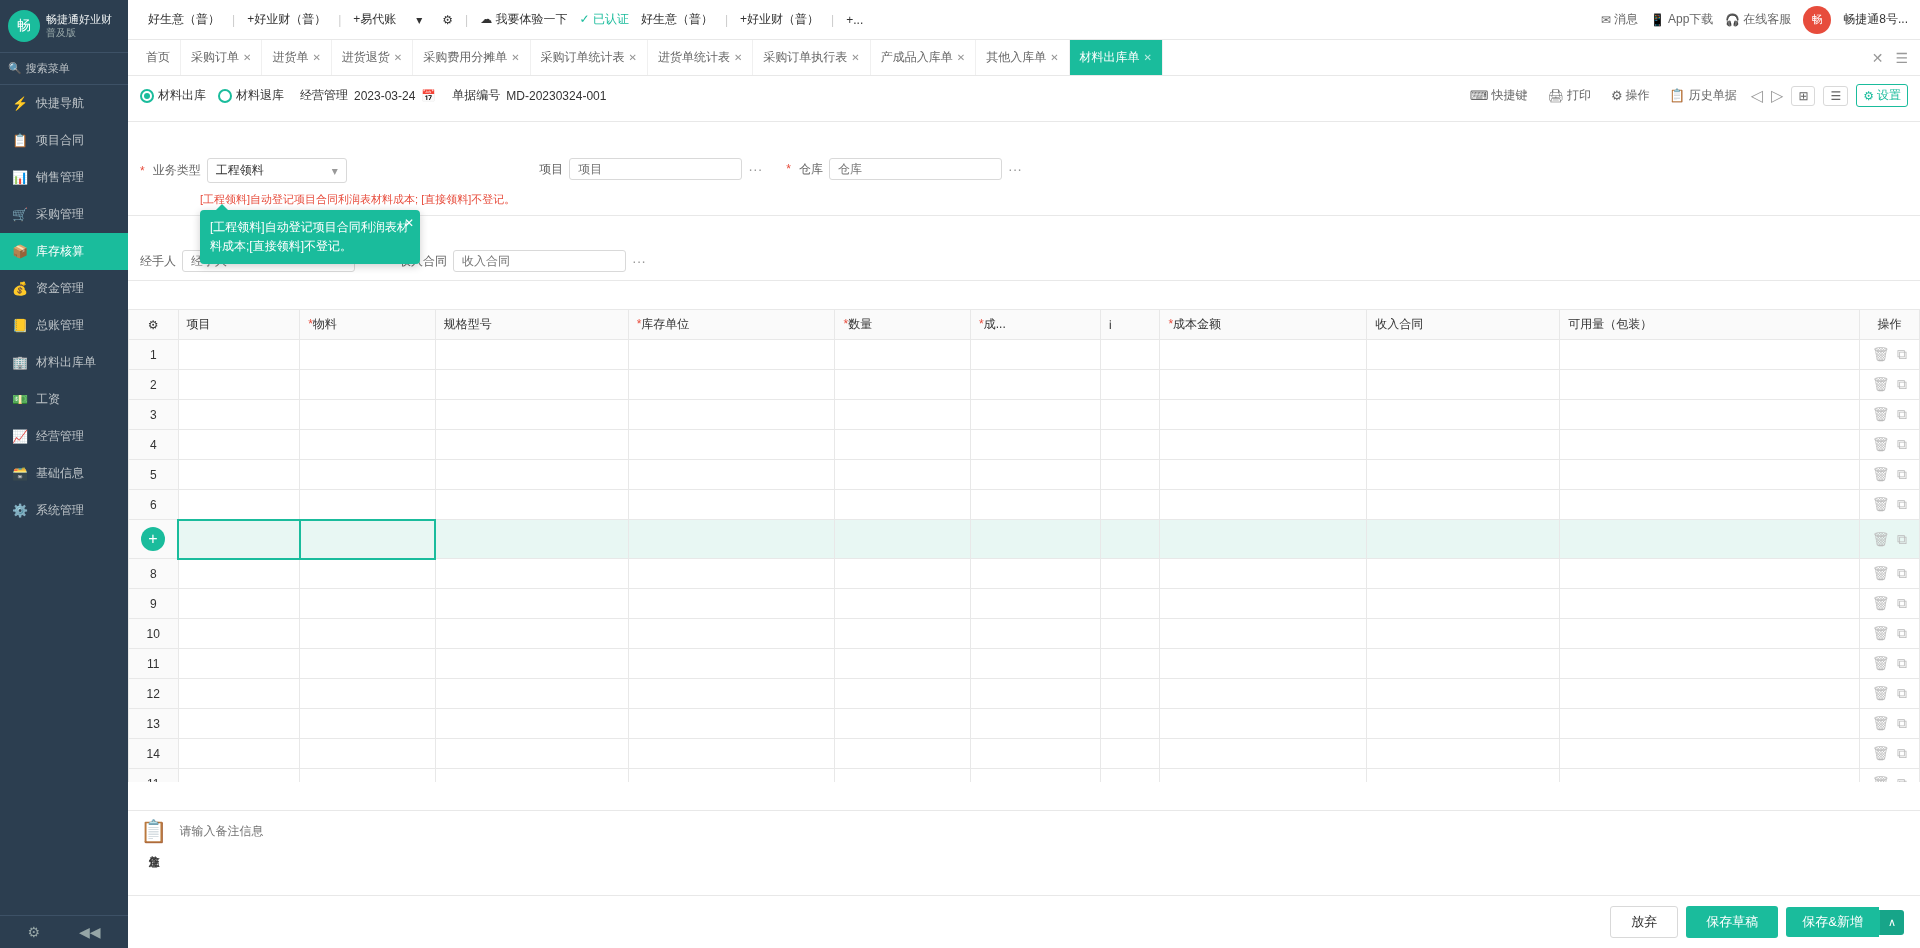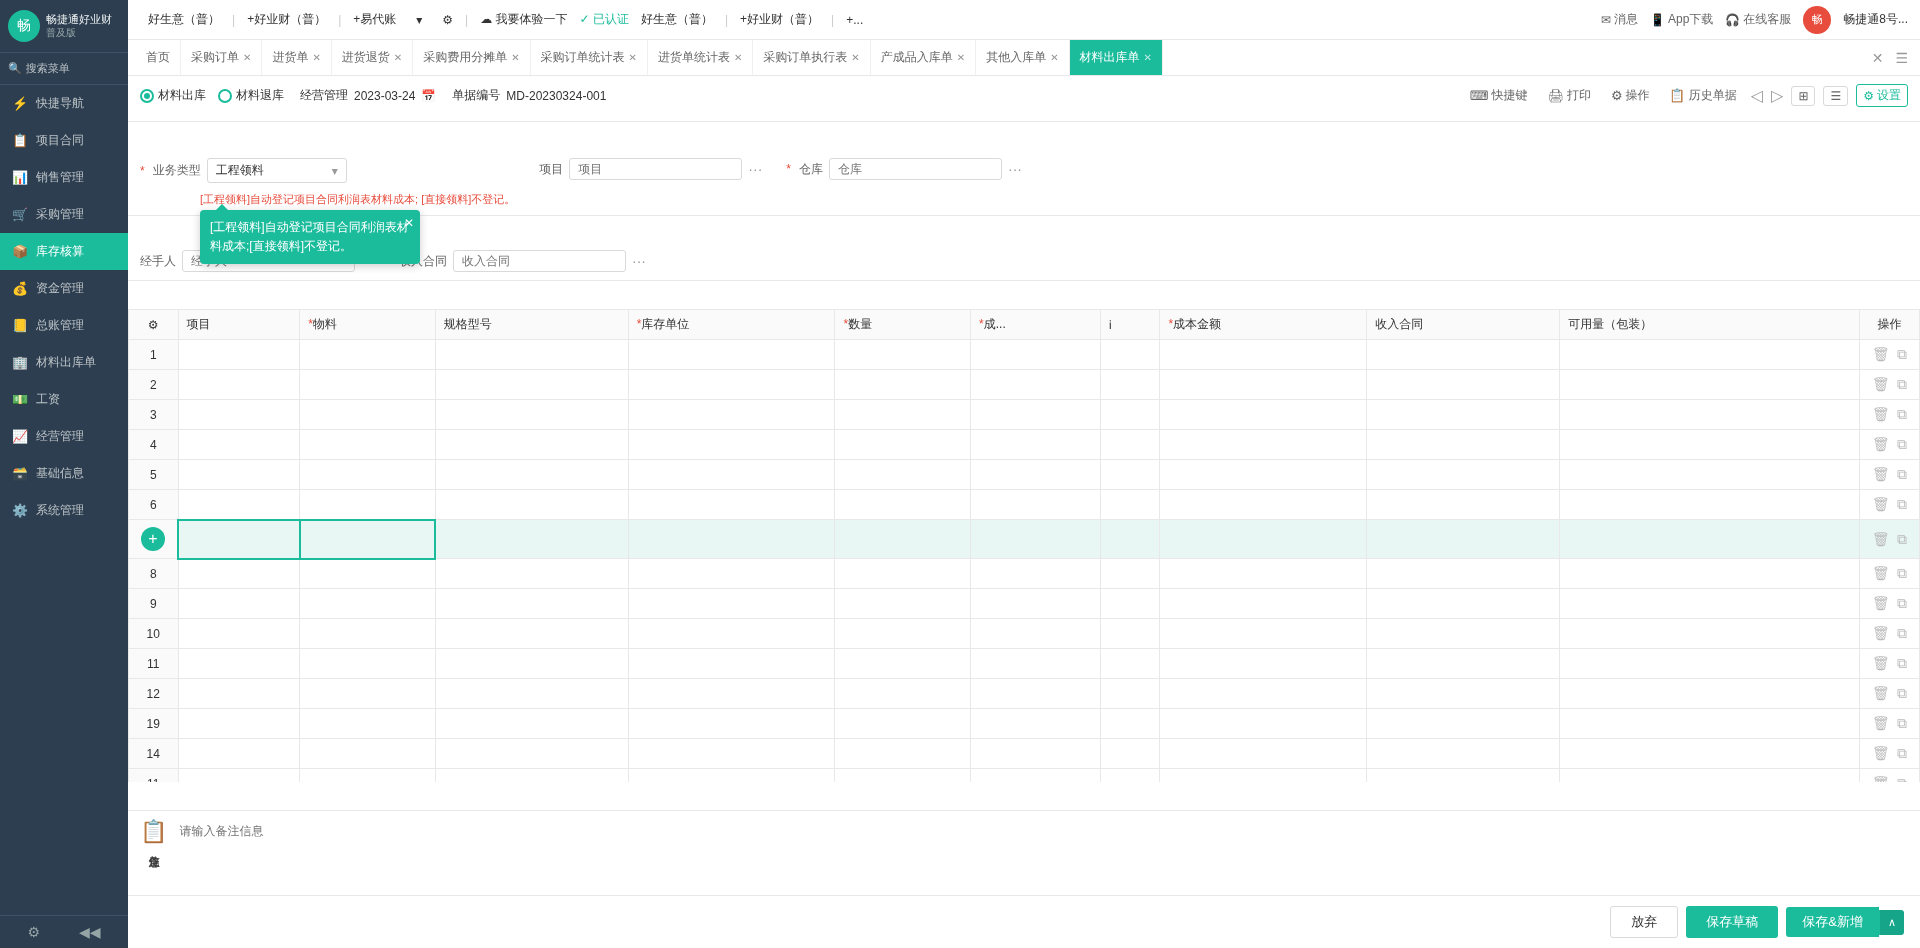--- a/index.html
+++ b/index.html
@@ -601,21 +601,21 @@
             <td></td>
             <td></td>
             <td></td>
             <td class="action-col">
               <span class="icon-btn">🗑</span>
               <span class="icon-btn">⧉</span>
             </td>
           </tr>
 
           <tr>
-            <td class="sno-col">19</td>
+            <td class="sno-col">13</td>
             <td></td>
             <td></td>
             <td></td>
             <td></td>
             <td></td>
             <td></td>
             <td></td>
             <td></td>
             <td></td>
             <td></td>

